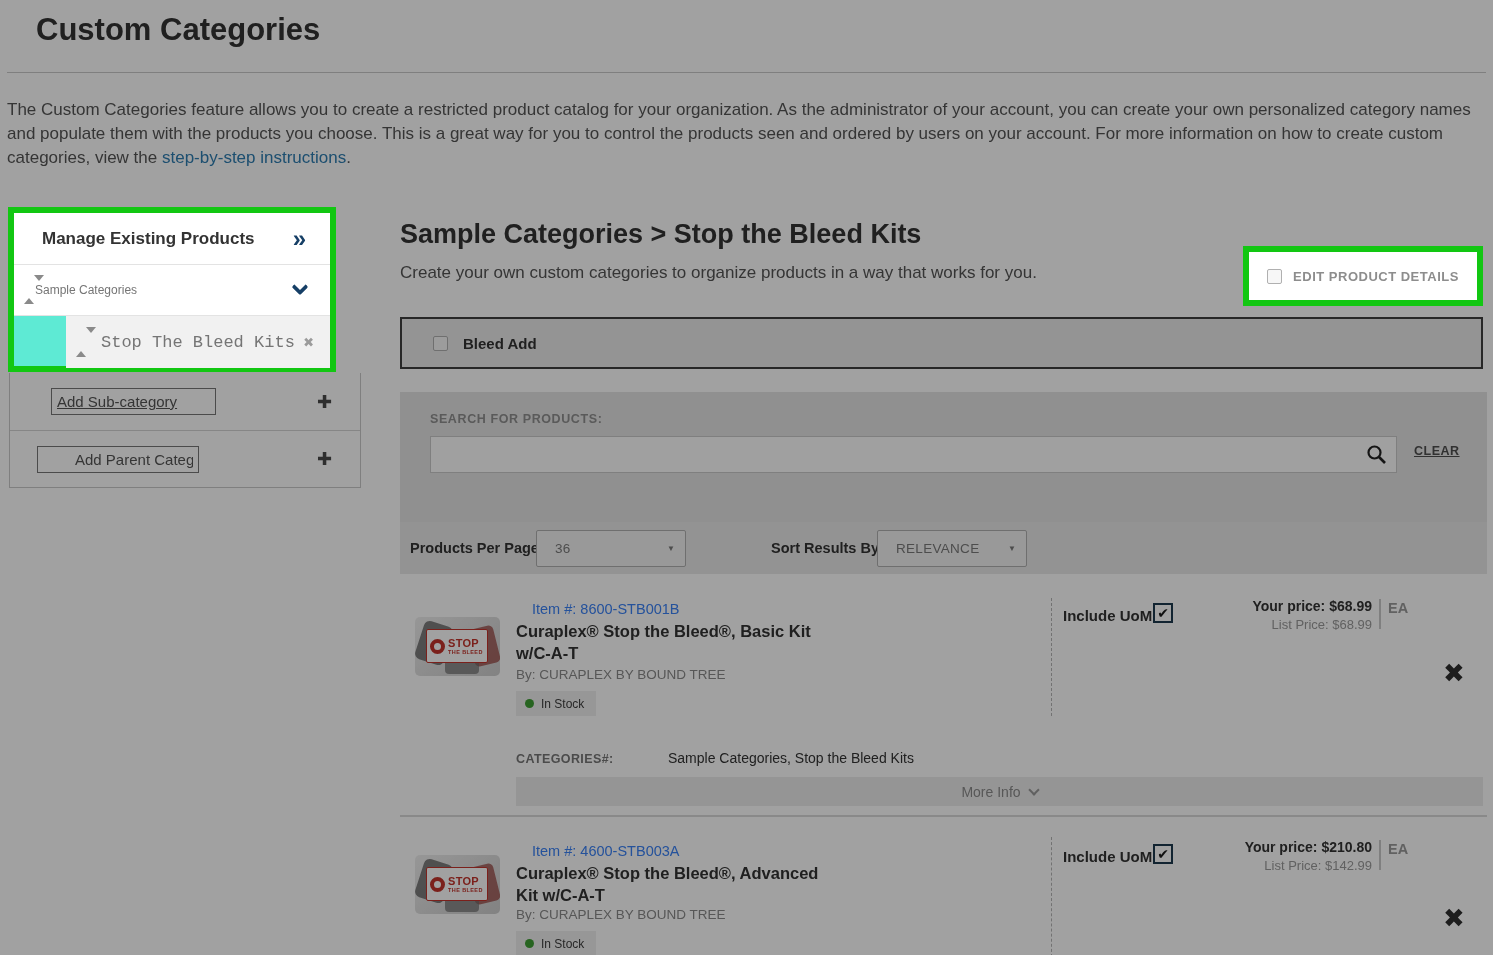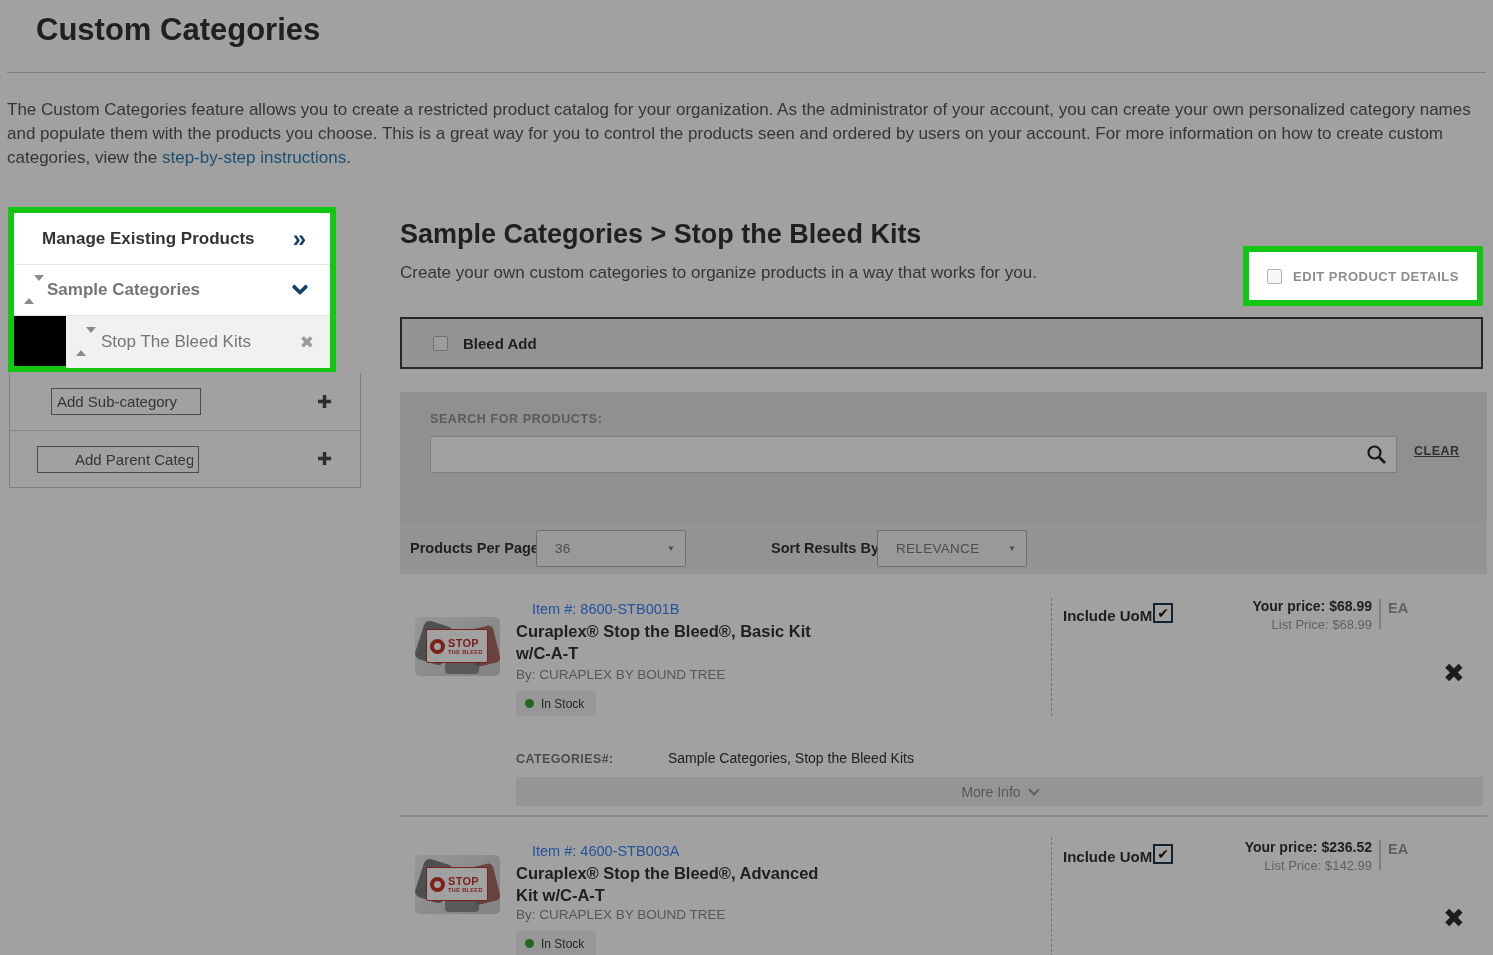--- a/index.html
+++ b/index.html
@@ -15,38 +15,38 @@
   .page-title { position:absolute; left:36px; top:12px; font-size:31px; font-weight:bold; color:#333; }
   .title-rule { position:absolute; left:7px; top:72px; width:1479px; border-top:1px solid #c9c9c9; }
   .intro { position:absolute; left:7px; top:98px; width:1477px; font-size:17px; line-height:24px; color:#555; }
   .intro a { color:#2e7db1; text-decoration:none; cursor:pointer; }
 
   
   .side-hl { position:absolute; left:8px; top:207px; width:328px; background:#fff; border:6px solid #12c712; }
   .side-row { position:relative; height:51px; display:flex; align-items:center; background:#fff; }
   .side-row + .side-row { border-top:1px solid #e3e3e3; }
   .side-row-1 .lbl { margin-left:28px; font-size:17px; font-weight:bold; color:#333; }
-  .side-row-2 .lbl { margin-left:12px; font-size:17px; color:#757575;font-weight:bold; }
+  .side-row-2 .lbl { font-size:12px; color:#757575; }
   .ico-right { position:absolute; right:24px; }
   .guillemet { font-size:24px; font-weight:bold; color:#163f66; line-height:1; }
   .chev-down { width:12px; height:12px; border-right:4px solid #163f66; border-bottom:4px solid #163f66; transform:rotate(45deg); margin-top:-6px; border-radius:2px; }
   .sub-row { height:52px; background:#f1f1f1; margin-left:26px; display:flex; align-items:center; position:relative; }
   .sub-row .lbl { margin-left:14px; font-size:17px; color:#757575; }
   .sort-ico { display:inline-block; width:11px; margin-left:10px; }
   .sort-ico .t-up { width:0; height:0; border-left:5px solid transparent; border-right:5px solid transparent; border-bottom:6px solid #8a8a8a; margin-bottom:3px; }
   .sort-ico .t-dn { width:0; height:0; border-left:5px solid transparent; border-right:5px solid transparent; border-top:6px solid #8a8a8a; }
   .x-gray { font-size:17px; color:#9b9b9b; }
 
   
   .side-low { position:absolute; left:9px; top:373px; width:352px; border:1px solid #c9c9c9; border-top:none; background:#fff; }
   .side-low-row { position:relative; height:57px; display:flex; align-items:center; }
   .side-low-row + .side-low-row { border-top:1px solid #d5d5d5; }
   .cat-input { height:27px; border:1px solid #777; background:#fff; font-size:15px; color:#555; padding:0 5px; font-family:inherit; }
   .cat-input::placeholder { color:#555; opacity:1; }
-  .inp-sub { margin-left:41px; width:150px; }
+  .inp-sub { margin-left:41px; width:165px;text-decoration:underline; }
   .inp-par { margin-left:27px; width:162px;padding-left:37px; }
   .plus { position:absolute; right:28px; font-size:18px; color:#4a4a4a; cursor:pointer; }
 
   
   .main { position:absolute; left:400px; top:0; width:1087px; }
   .crumb-title { position:absolute; left:0; top:219px; font-size:27px; font-weight:bold; color:#333; }
   .subtitle { position:absolute; left:0; top:263px; font-size:17px; color:#555; }
 
   .edit-hl { position:absolute; left:843px; top:246px; width:240px; height:60px; background:#fff; border:6px solid #12c712; display:flex; align-items:center; justify-content:center; gap:11px; }
   .cb { width:15px; height:15px; border:1px solid #b0b0b0; background:#f7f7f7; border-radius:2px; flex:none; cursor:pointer; }
@@ -119,21 +119,21 @@
   <div class="side-hl hl">
     <div class="side-row side-row-1">
       <span class="lbl">Manage Existing Products</span>
       <span class="ico-right guillemet">»</span>
     </div>
     <div class="side-row side-row-2">
       <span class="sort-ico"><span class="t-up"></span><span class="t-dn"></span></span>
       <span class="lbl">Sample Categories</span>
       <span class="ico-right chev-down"></span>
     </div>
-    <div class="side-row" style="background:#000000;">
+    <div class="side-row" style="background:#5eead4;font-family:Liberation Mono, monospace;">
       <div class="sub-row" style="position:absolute; left:26px; right:0; top:0;">
         <span class="sort-ico"><span class="t-up"></span><span class="t-dn"></span></span>
         <span class="lbl">Stop The Bleed Kits</span>
         <span class="ico-right x-gray" style="right:16px;">✖</span>
       </div>
     </div>
   </div>
 
   <div class="side-low">
     <div class="side-low-row">
@@ -246,21 +246,21 @@
         </div>
         <div class="p-by" style="top:88px;">By: CURAPLEX BY BOUND TREE</div>
         <div class="stock" style="top:112px;">
           <span class="dot"></span>
           <span class="s-lbl">In Stock</span>
         </div>
         <div class="dash-div" style="top:18px; height:120px;"></div>
         <span class="uom-lbl" style="top:29px;">Include UoM</span>
         <span class="uom-cb" style="top:25px;">✔</span>
         <div class="price-wrap" style="top:20px;">
-          <div class="your-price">Your price: $236.52</div>
+          <div class="your-price">Your price: $210.80</div>
           <div class="list-price">List Price: $142.99</div>
         </div>
         <span class="v-div" style="top:21px;"></span>
         <span class="uom-val" style="top:22px;">EA</span>
         <span class="x-remove" style="top:86px;">✖</span>
       </div>
 
     </div>
   </div>
 

